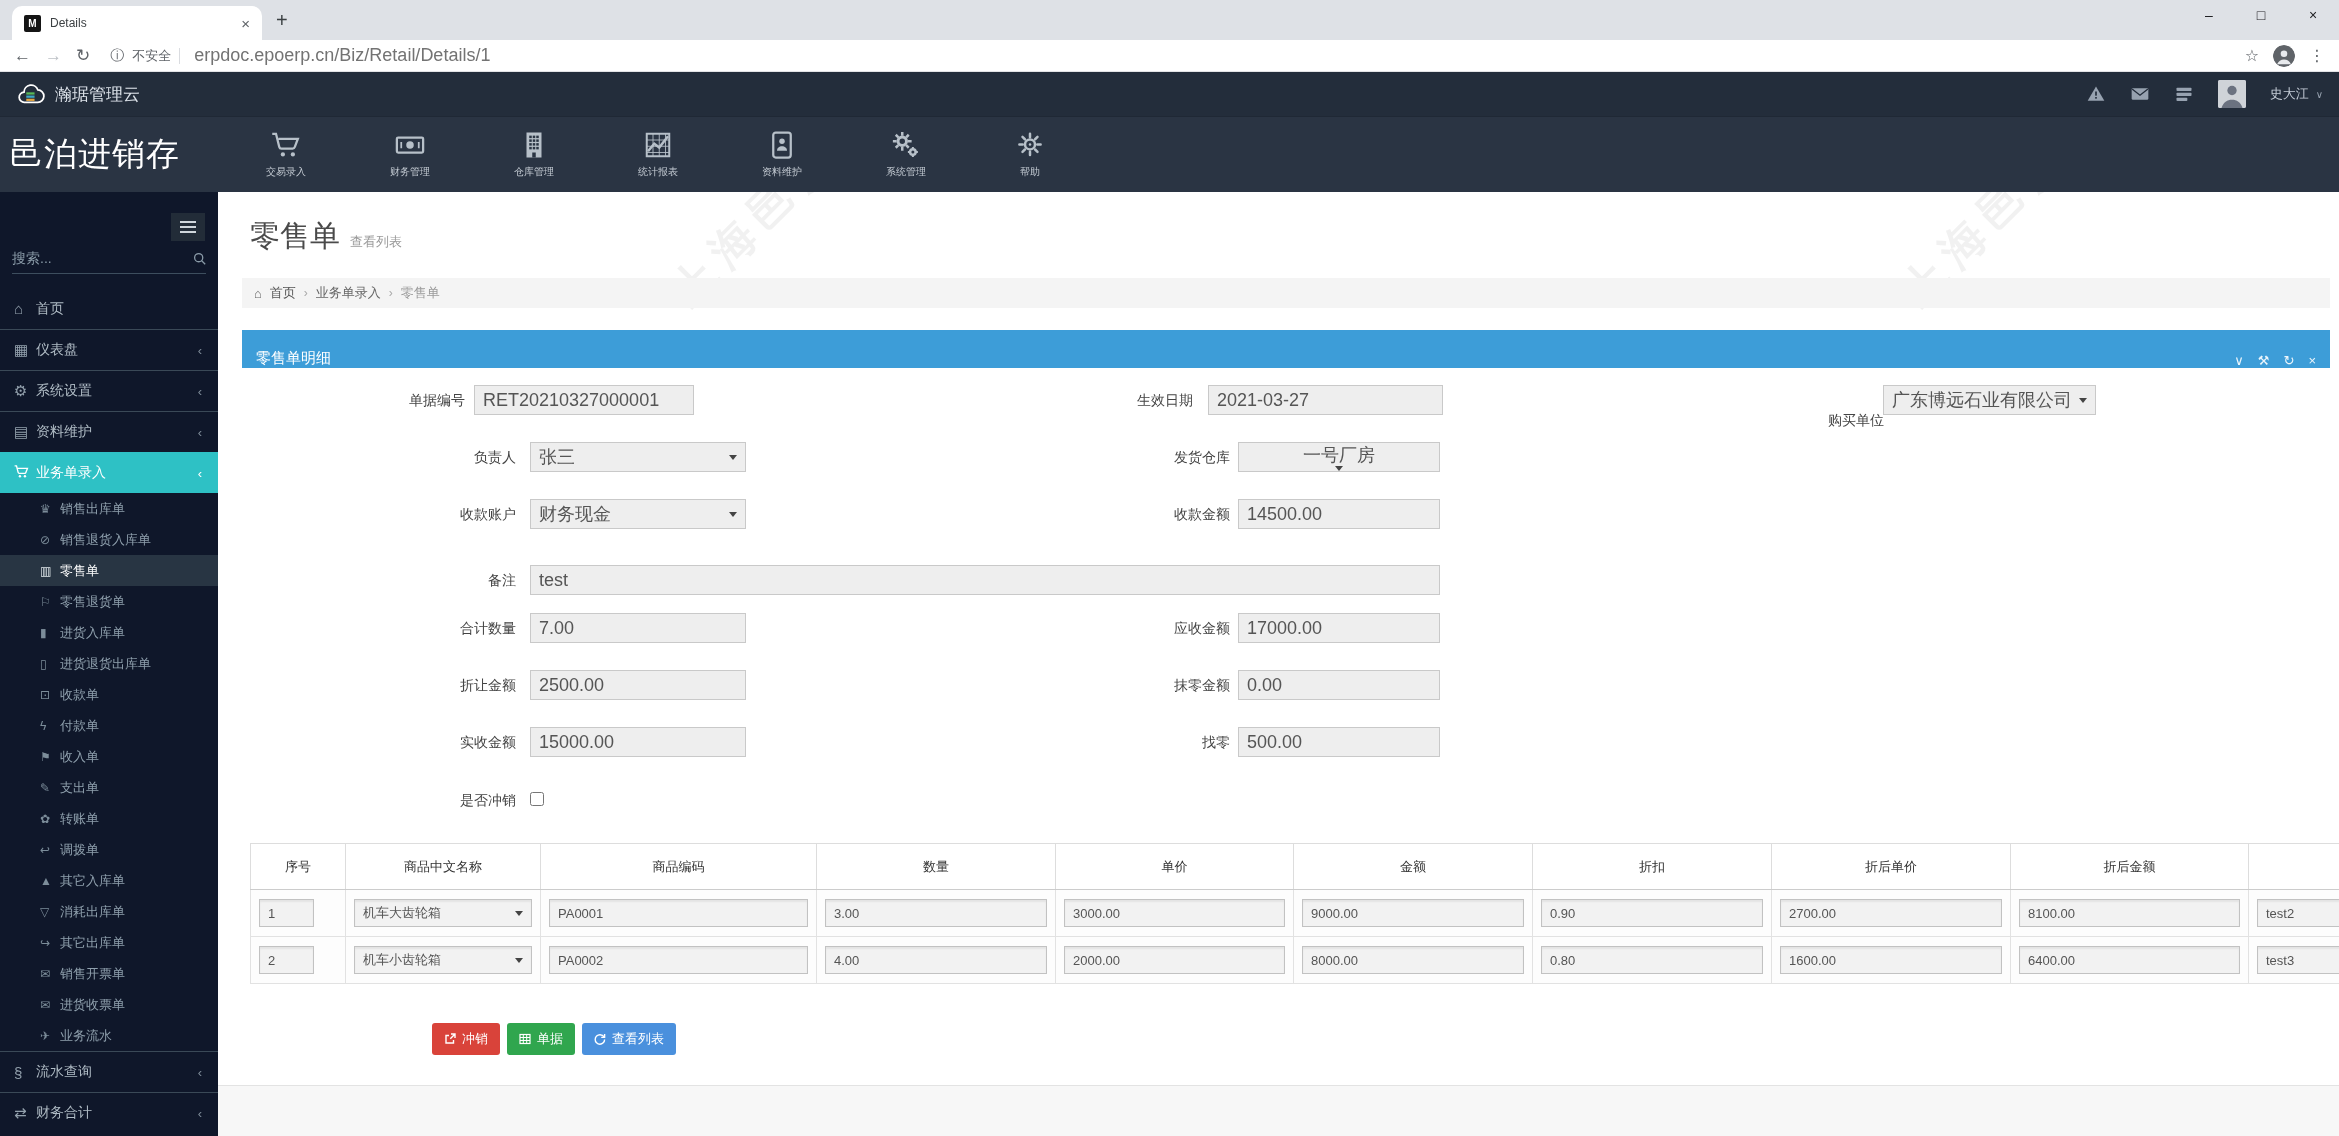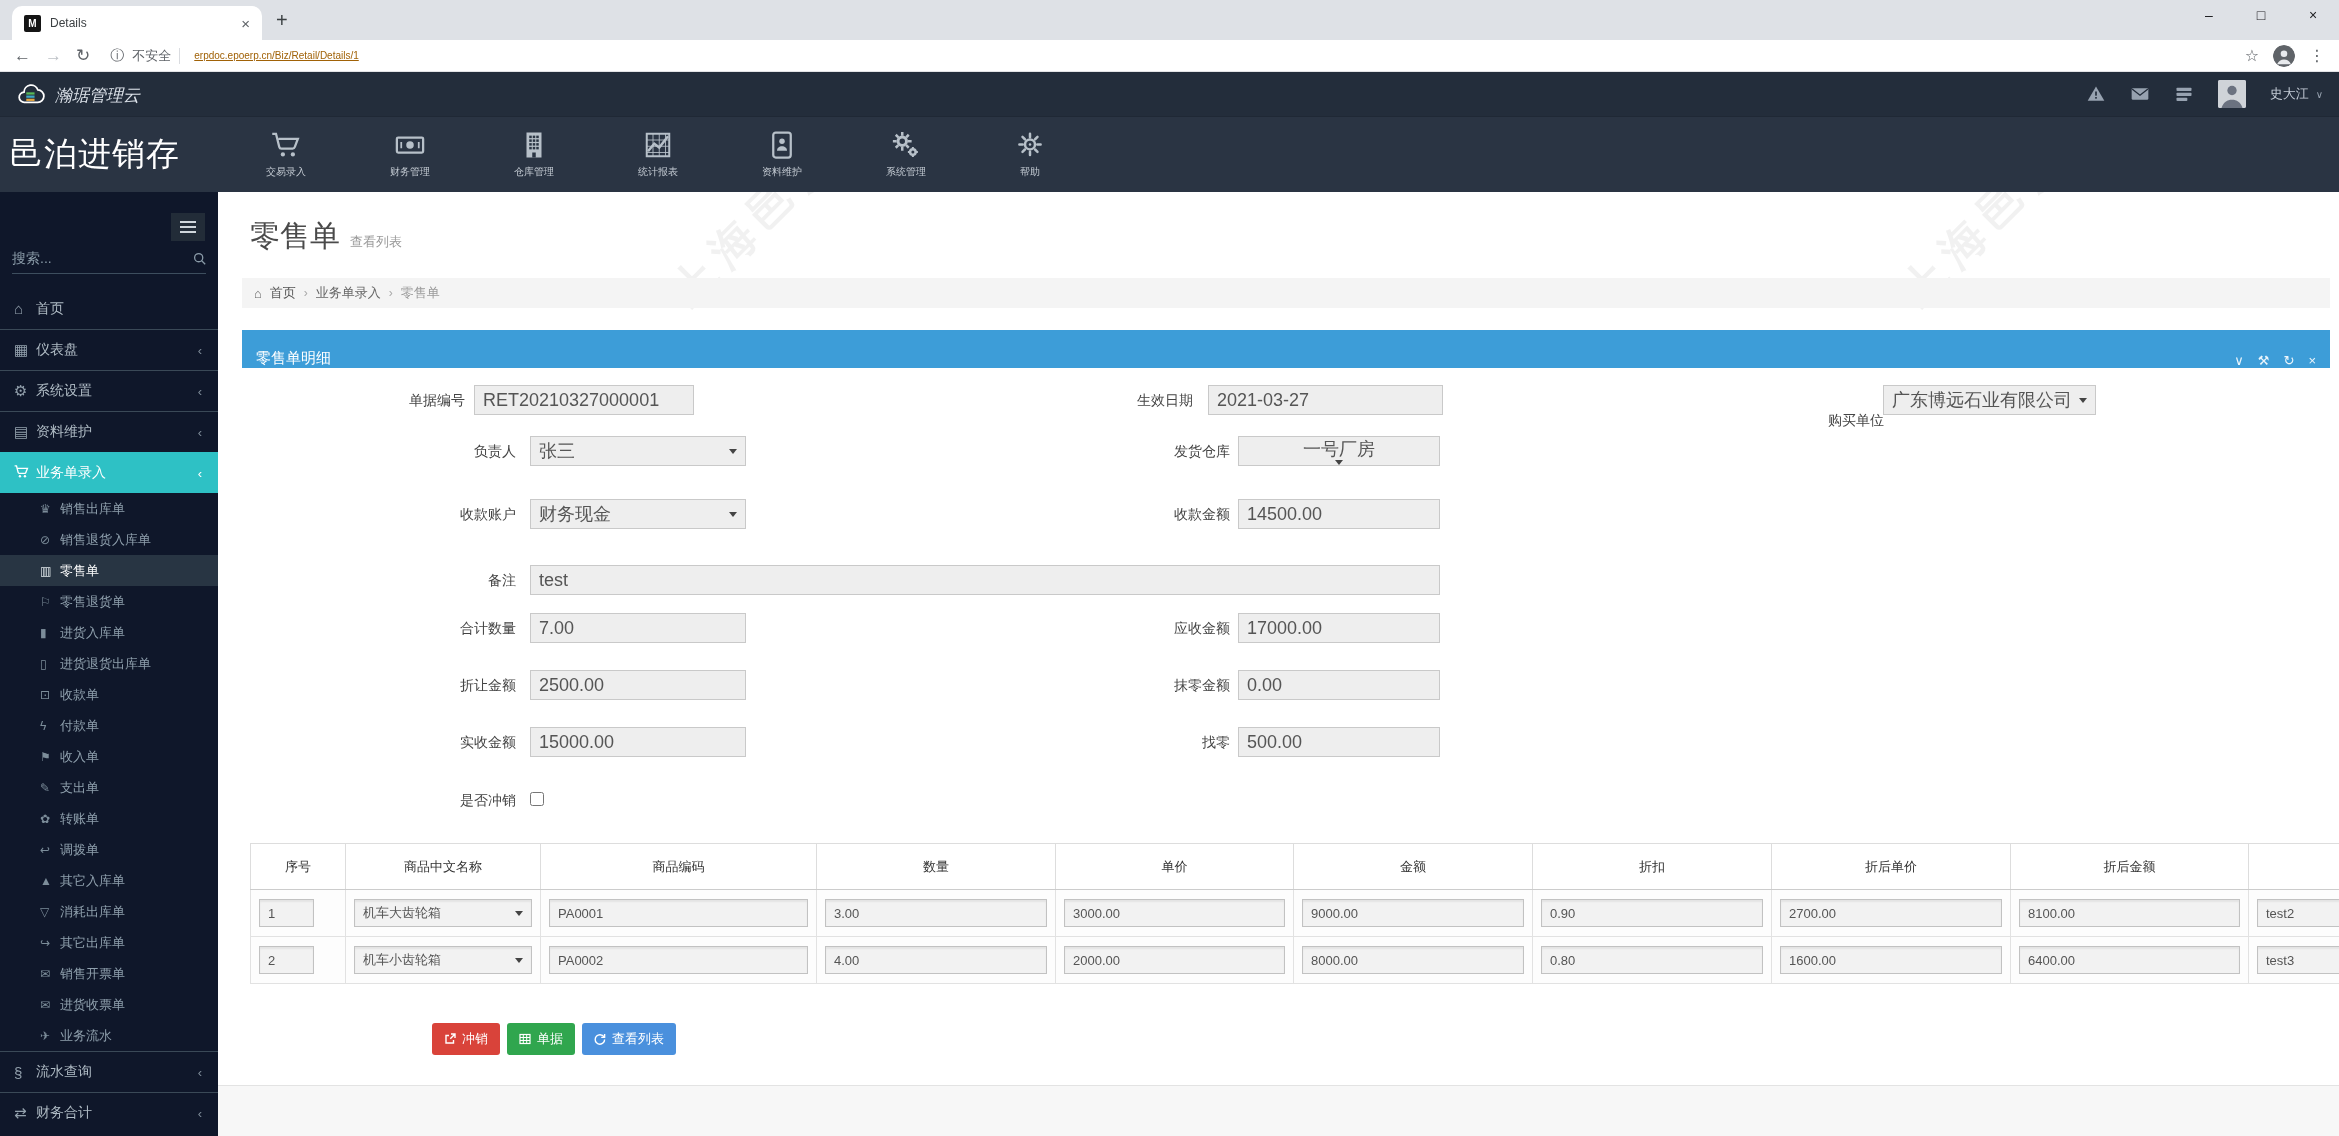--- a/index.html
+++ b/index.html
@@ -17,28 +17,28 @@
   .newtab{font-size:20px;color:#3c4043;margin:0 0 8px 14px;}
   .winctl{position:absolute;top:0;right:0;display:flex;}
   .winctl span{width:52px;height:30px;display:flex;align-items:center;justify-content:center;font-size:14px;color:#202124;}
   .urlbar{height:32px;background:#fff;border-bottom:1px solid #e2e3e5;display:flex;align-items:center;padding:0 14px;gap:14px;}
   .navbtn{font-size:17px;color:#5f6368;line-height:1;}
   .navbtn.dis{color:#bdc1c6;}
   .sec{display:flex;align-items:center;gap:8px;margin-left:6px;}
   .infoicon{font-size:14px;color:#5f6368;}
   .sectext{font-size:13px;color:#5f6368;}
   .secdiv{width:1px;height:16px;background:#dadce0;}
-  .url{font-size:10px;color:#a16207;flex:1;text-decoration:underline;}
+  .url{font-size:18px;color:#737373;flex:1;}
   .star{font-size:16px;color:#5f6368;}
   .dots{font-size:16px;color:#5f6368;}
   .bavatar{width:22px;height:22px;border-radius:50%;overflow:hidden;}
 
   
   .apph{height:44px;background:#232d3b;display:flex;align-items:center;padding:0 16px;}
-  .logo{display:flex;align-items:flex-end;gap:9px;font-style:italic;}
+  .logo{display:flex;align-items:center;gap:9px;}
   .logotext{color:#dde3ea;font-size:17px;}
   .apph-right{margin-left:auto;display:flex;align-items:center;gap:24px;}
   .hicon{width:20px;height:20px;color:#97a2b0;}
   .havatar{width:28px;height:28px;background:#cfd3d8;border-radius:2px;overflow:hidden;}
   .uname{color:#c4ccd6;font-size:13px;display:flex;align-items:center;gap:7px;}
   .uname .chev{font-size:10px;color:#97a2b0;}
 
   
   .navband{height:76px;background:#2a3443;border-top:1px solid #1f2835;display:flex;}
   .brand{width:218px;color:#fff;font-size:33px;display:flex;align-items:center;padding-left:10px;letter-spacing:1px;flex:0 0 auto;}
@@ -92,21 +92,21 @@
   input.fi{outline:none;}
   .sel{display:flex;align-items:center;}
   .sel .sv{flex:1;overflow:hidden;white-space:nowrap;}
   .sel .tri{width:0;height:0;border-left:4px solid transparent;border-right:4px solid transparent;border-top:5px solid #444;}
   .la{left:0;width:223px;} .ia{left:232px;width:220px;}
   .lm{left:751px;width:200px;} .im{left:966px;width:235px;}
   .lx{left:1442px;width:200px;margin-top:20px;} .ix{left:1641px;width:213px;}
   .lb{left:0;width:274px;} .ib{left:288px;width:216px;}
   .lr{left:788px;width:200px;} .ir{left:996px;width:202px;flex-direction:column;}
   .iw{left:288px;width:910px;}
-  .t17{top:17px;} .t74{top:68px;} .t131{top:131px;} .t188{top:197px;} .t245{top:245px;} .t302{top:302px;} .t359{top:359px;} .t417{top:417px;}
+  .t17{top:17px;} .t74{top:74px;} .t131{top:131px;} .t188{top:197px;} .t245{top:245px;} .t302{top:302px;} .t359{top:359px;} .t417{top:417px;}
   .cbx{position:absolute;left:288px;top:424px;width:14px;height:14px;}
 
   .itable{position:absolute;left:8px;top:475px;border-collapse:collapse;table-layout:fixed;width:2288px;}
   .itable th{height:46px;border:1px solid #ddd;border-bottom:1px solid #ccc;font-size:13px;font-weight:400;color:#333;text-align:center;background:#fff;}
   .itable td{height:47px;border:1px solid #e2e2e2;padding:0 8px;background:#fdfdfd;}
   .tin{height:28px;background:#f2f2f2;border:1px solid #c2c2c2;box-shadow:inset 0 2px 2px rgba(0,0,0,.06);padding:0 8px;font-size:13px;color:#555;display:flex;align-items:center;overflow:hidden;white-space:nowrap;}
   .tin.seq{width:55px;}
   .btnrow{position:absolute;left:190px;top:655px;display:flex;gap:7px;}
   .btn{height:32px;display:inline-flex;align-items:center;gap:6px;padding:0 12px;border:none;border-radius:3px;color:#fff;font-size:13px;cursor:pointer;}
   .btn svg{width:12px;height:12px;}

